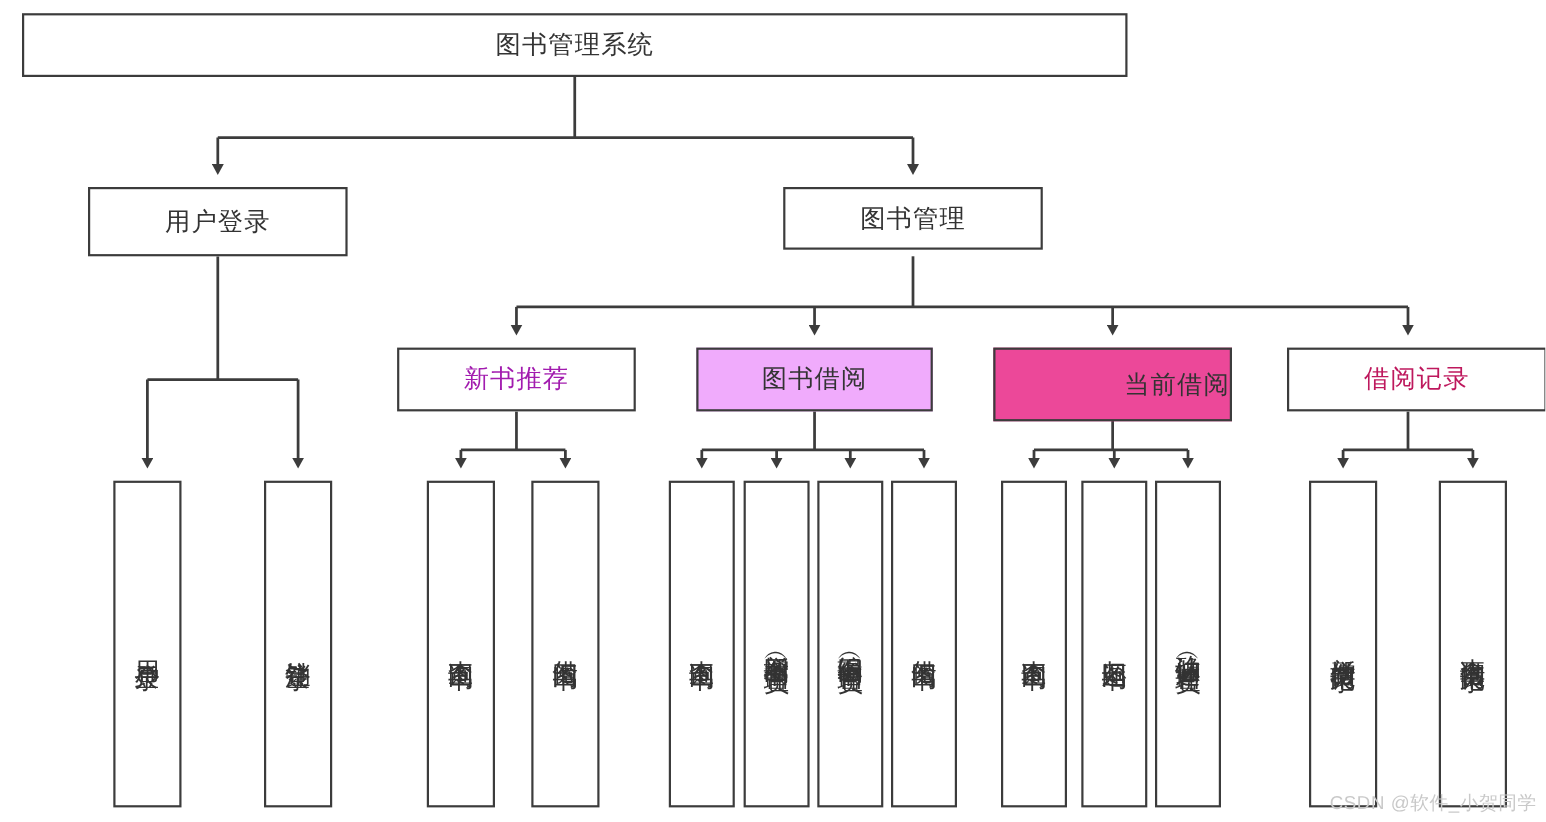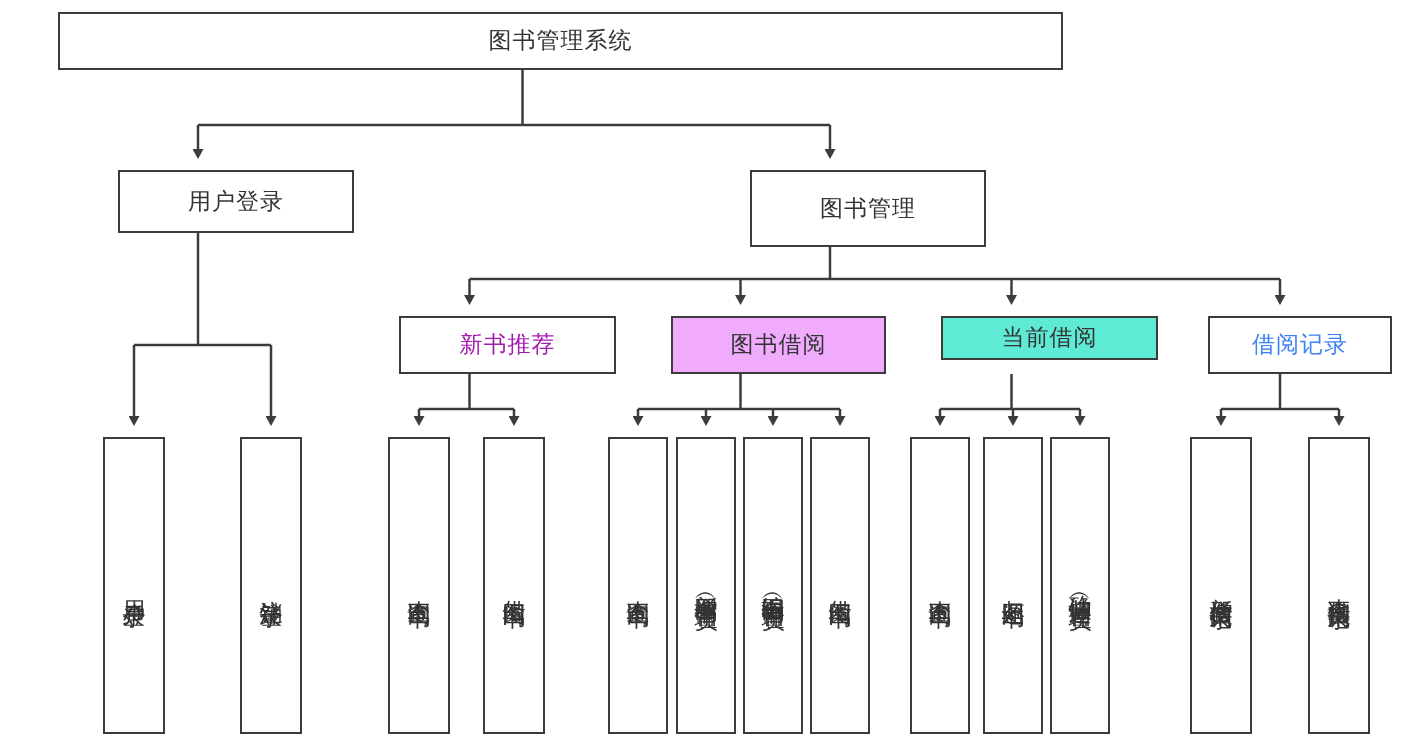--- a/index.html
+++ b/index.html
@@ -32,21 +32,20 @@
     display: flex;
     align-items: center;
     justify-content: center;
     color: #333333;
     z-index: 3;
   }
   .node.horiz {
     font-size: 23px;
     letter-spacing: 1px;
     line-height: 1.2;
-    margin-left: 38px;
   }
   .node.vert {
     writing-mode: vertical-rl;
     text-orientation: upright;
     font-size: 23px;
     line-height: 1.25;
     letter-spacing: 2px;
     padding: 4px 0;
   }
   .node.vert .vtext {
@@ -114,33 +113,33 @@
       </g>
   </svg>
 
   <div id="node-layer">
       <div class="node horiz" style="left: 20px; top: 12px; width: 1005px; height: 58px; border-color: rgb(60, 60, 60); background: rgb(255, 255, 255); color: rgb(51, 51, 51);">
         <span class="htext">图书管理系统</span>
       </div>
       <div class="node horiz" style="left: 80px; top: 170px; width: 236px; height: 63px; border-color: rgb(60, 60, 60); background: rgb(255, 255, 255); color: rgb(51, 51, 51);">
         <span class="htext">用户登录</span>
       </div>
-      <div class="node horiz" style="left: 712px; top: 170px; width: 236px; height: 77px; border-color: rgb(60, 60, 60); background: rgb(255, 255, 255); color: rgb(51, 51, 51);">
+      <div class="node horiz" style="left: 712px; top: 170px; width: 236px; height: 57px; border-color: rgb(60, 60, 60); background: rgb(255, 255, 255); color: rgb(51, 51, 51);">
         <span class="htext">图书管理</span>
       </div>
       <div class="node horiz" style="left: 361px; top: 316px; width: 217px; height: 58px; border-color: rgb(60, 60, 60); background: rgb(255, 255, 255); color: #a21caf;">
         <span class="htext">新书推荐</span>
       </div>
       <div class="node horiz" style="left: 633px; top: 316px; width: 215px; height: 58px; border-color: rgb(60, 60, 60); background: #f0abfc; color: rgb(51, 51, 51);">
         <span class="htext">图书借阅</span>
       </div>
-      <div class="node horiz" style="left: 903px; top: 316px; width: 217px; height: 44px; border-color: rgb(60, 60, 60); background: #5eead4; color: rgb(51, 51, 51);">
+      <div class="node horiz" style="left: 903px; top: 316px; width: 217px; height: 67px; border-color: rgb(60, 60, 60); background: #ec4899; color: rgb(51, 51, 51); justify-content: flex-end;">
         <span class="htext">当前借阅</span>
       </div>
-      <div class="node horiz" style="left: 1170px; top: 316px; width: 184px; height: 58px; border-color: rgb(60, 60, 60); background: rgb(255, 255, 255); color: #3b82f6;">
+      <div class="node horiz" style="left: 1170px; top: 316px; width: 236px; height: 58px; border-color: rgb(60, 60, 60); background: rgb(255, 255, 255); color: #be185d;">
         <span class="htext">借阅记录</span>
       </div>
       <div class="node vert" style="left: 103px; top: 437px; width: 62px; height: 297px; border-color: rgb(60, 60, 60); background: rgb(255, 255, 255); color: rgb(51, 51, 51);">
         <span class="vtext">用户登录</span>
       </div>
       <div class="node vert" style="left: 240px; top: 437px; width: 62px; height: 297px; border-color: rgb(60, 60, 60); background: rgb(255, 255, 255); color: rgb(51, 51, 51);">
         <span class="vtext">注销登录</span>
       </div>
       <div class="node vert" style="left: 388px; top: 437px; width: 62px; height: 297px; border-color: rgb(60, 60, 60); background: rgb(255, 255, 255); color: rgb(51, 51, 51);">
         <span class="vtext">查询图书</span>
@@ -170,13 +169,14 @@
         <span class="vtext">确认归还（管理员）</span>
       </div>
       <div class="node vert" style="left: 1190px; top: 437px; width: 62px; height: 297px; border-color: rgb(60, 60, 60); background: rgb(255, 255, 255); color: rgb(51, 51, 51);">
         <span class="vtext">新增借阅记录</span>
       </div>
       <div class="node vert" style="left: 1308px; top: 437px; width: 62px; height: 297px; border-color: rgb(60, 60, 60); background: rgb(255, 255, 255); color: rgb(51, 51, 51);">
         <span class="vtext">查询借阅记录</span>
       </div>
     </div>
 
+  <div id="watermark">CSDN @软件_小贺同学</div>
 </div>
 
 </body></html>

